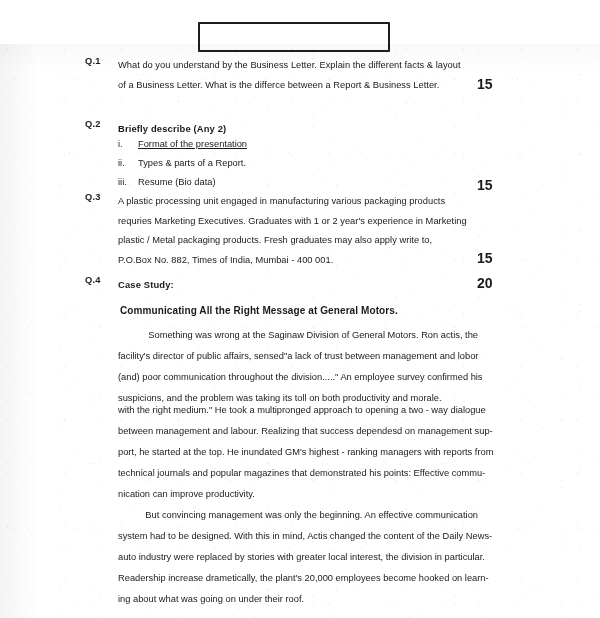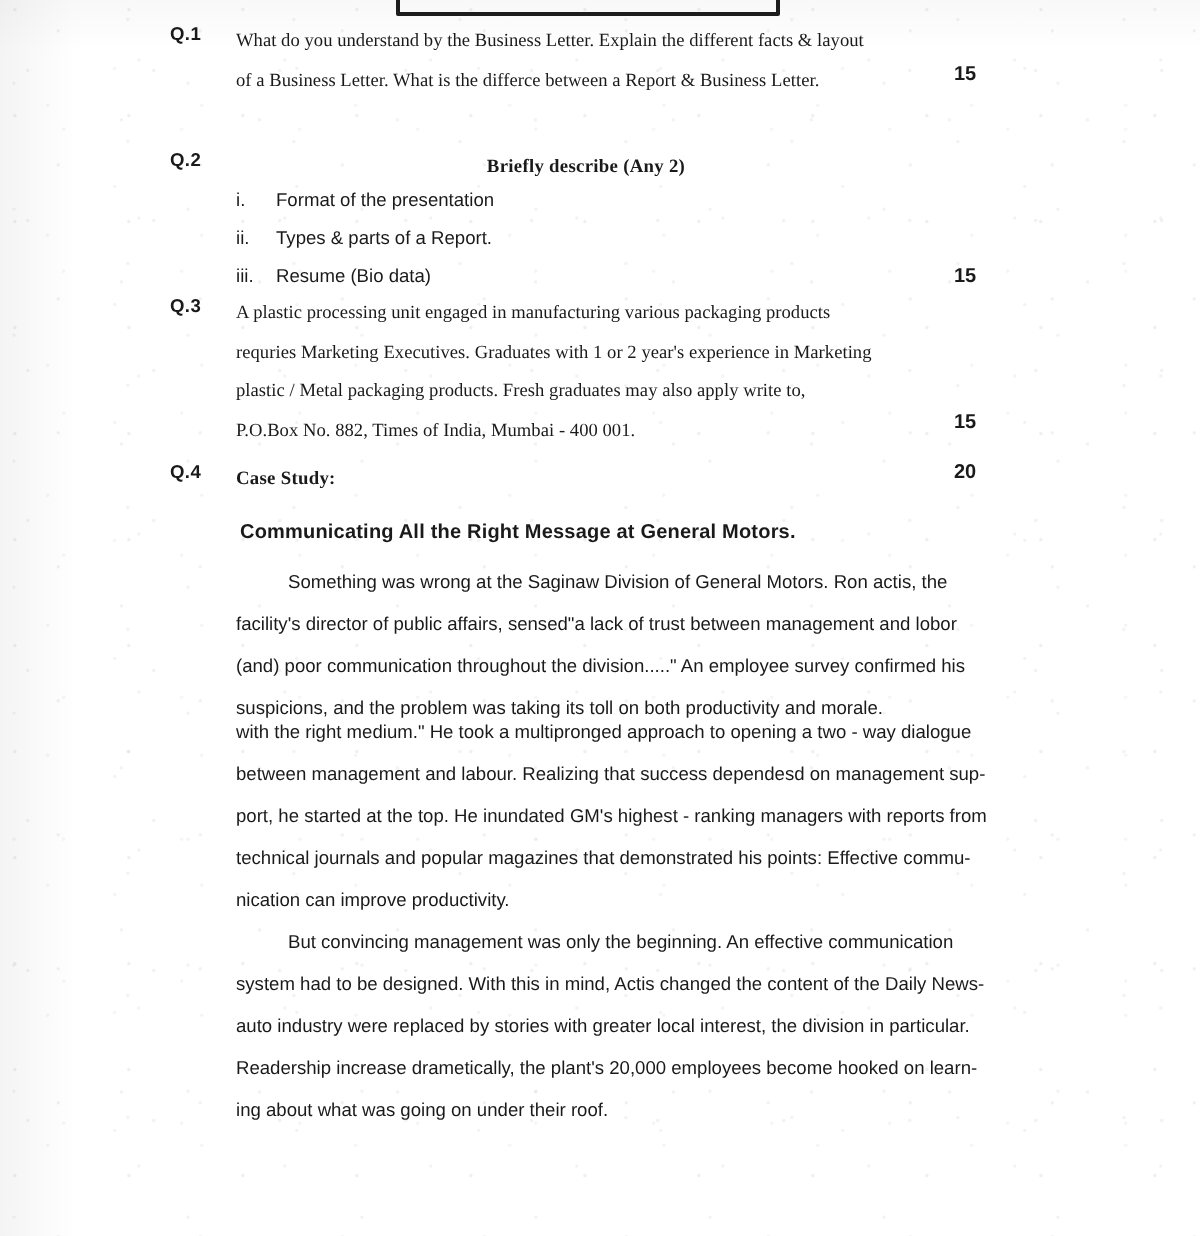--- a/index.html
+++ b/index.html
@@ -44,20 +44,21 @@
     inset: 0;
     pointer-events: none;
     background:
       linear-gradient(90deg, rgba(170,170,170,.13) 0px, rgba(255,255,255,0) 38px),
       linear-gradient(180deg, rgba(170,170,170,.08) 0px, rgba(255,255,255,0) 26px);
   }
 
   .page {
     position: absolute;
     inset: 0;
+    margin-top: 44px;
   }
 
   
   .header-box {
     position: absolute;
     left: 198px;
     top: -22px;
     width: 192px;
     height: 30px;
     border: 2px solid #1d1d1d;
@@ -80,27 +81,26 @@
     letter-spacing: .2px;
     white-space: nowrap;
   }
   .qbody {
     position: absolute;
     left: 118px;
     width: 350px;
     font-size: 9.3px;
     line-height: 19.5px;
     letter-spacing: .02px;
-    font-family: Liberation Serif, serif;
   }
   .qbody .line { white-space: nowrap; }
   .marks {
     position: absolute;
     left: 477px;
-    font-size: 10px;
+    font-size: 14px;
     font-weight: bold;
   }
 
   .bold-head {
     font-weight: bold;
     font-size: 9.4px;
     letter-spacing: .15px;
   }
 
   
@@ -125,21 +125,21 @@
     white-space: nowrap;
   }
   .para {
     position: absolute;
     left: 118px;
     width: 360px;
     font-size: 9.3px;
     line-height: 21px;
   }
   .para .line { white-space: nowrap; }
-  .para .line.indent { padding-left: 26px; }
+  .para .line.indent { padding-left: 26px; text-align: right; }
 </style>
 </head>
 <body>
 
 <div class="page">
 
   <div class="scan-shade"></div>
 
   <div class="header-box"></div>
 
@@ -147,23 +147,23 @@
     <div class="qlabel">Q.1</div>
     <div class="qbody" style="top:0;">
       <div class="line">What do you understand by the Business Letter. Explain the different facts &amp; layout</div>
       <div class="line">of a Business Letter. What is the differce between a Report &amp; Business Letter.</div>
     </div>
     <div class="marks" style="top:20px;">15</div>
   </div>
 
   <div class="qrow" style="top:75px;">
     <div class="qlabel">Q.2</div>
-    <div class="qbody bold-head" style="top:0;text-align:center;">Briefly describe (Any 2)</div>
-
-    <div class="subitem" style="top:20px;">
+    <div class="qbody bold-head" style="top:0;">Briefly describe (Any 2)</div>
+
+    <div class="subitem" style="top:20px;text-decoration:underline;">
       <span class="num">i.</span><span>Format of the presentation</span>
     </div>
     <div class="subitem" style="top:39px;">
       <span class="num">ii.</span><span>Types &amp; parts of a Report.</span>
     </div>
     <div class="subitem" style="top:58px;">
       <span class="num">iii.</span><span>Resume (Bio  data)</span>
     </div>
 
     <div class="marks" style="top:58px;">15</div>

